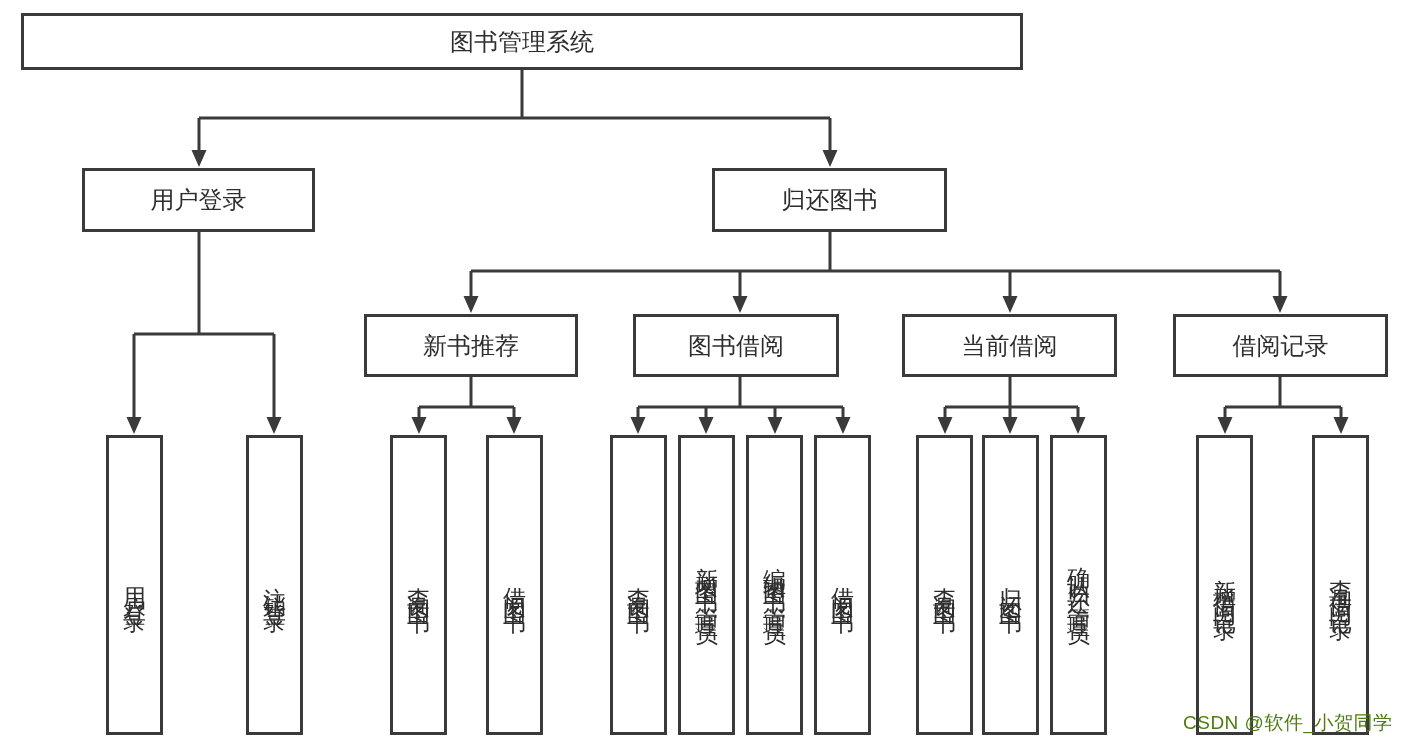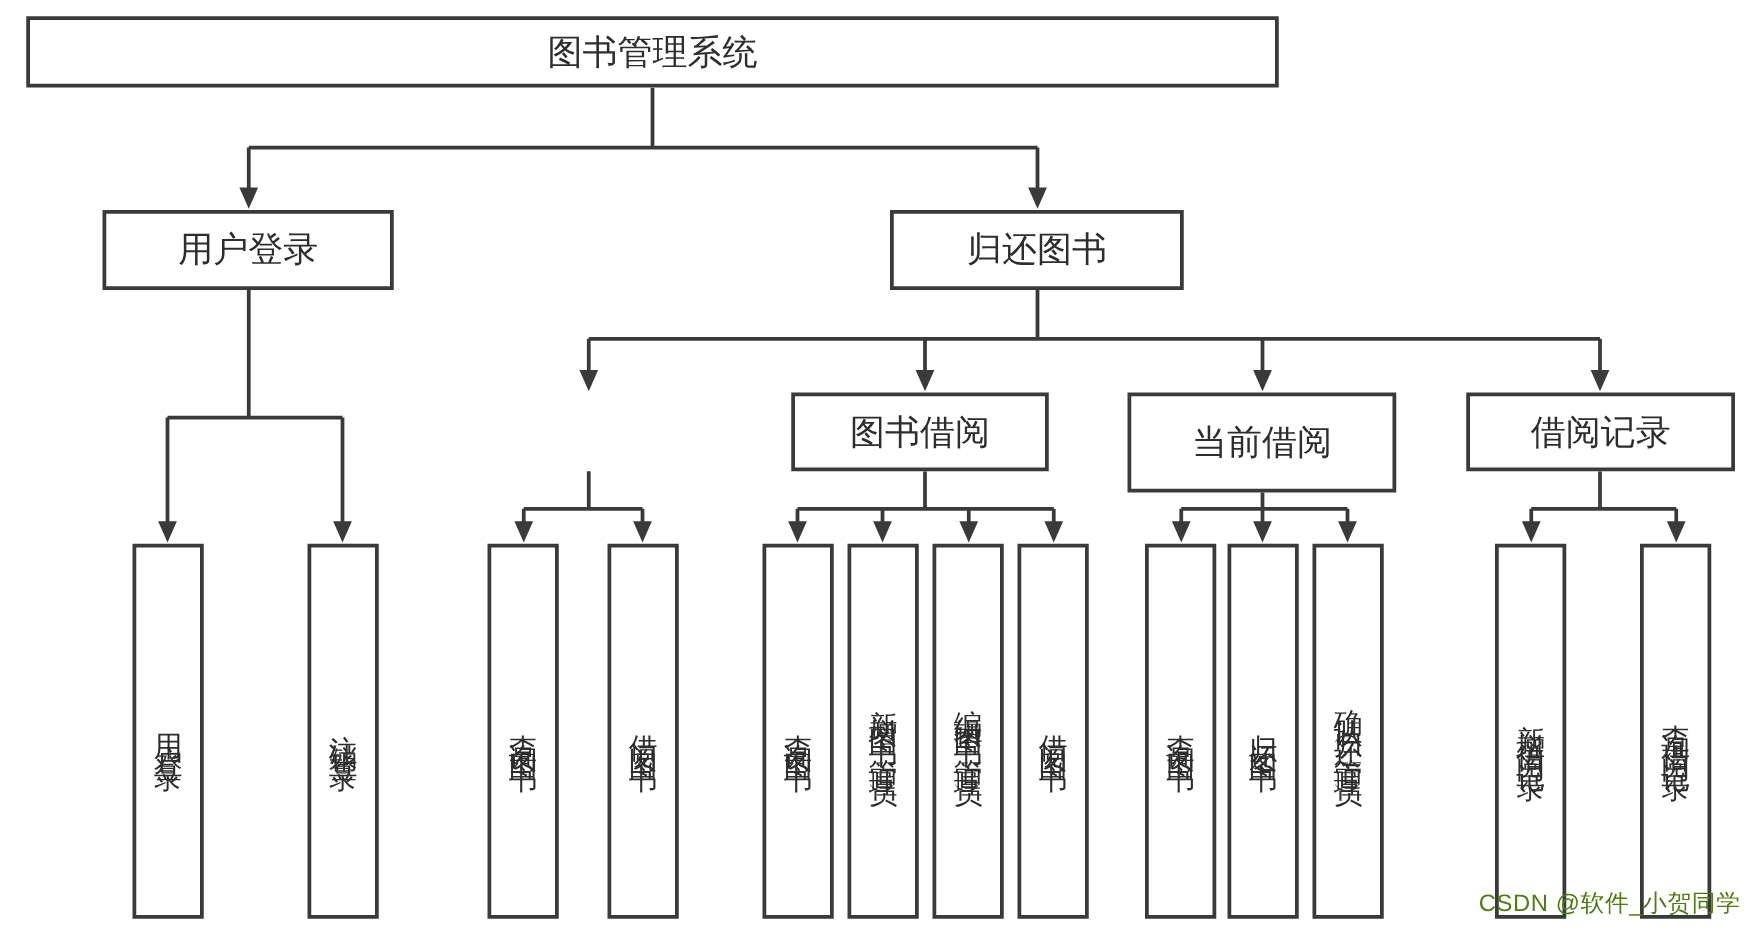--- a/index.html
+++ b/index.html
@@ -24,21 +24,21 @@
   }
   .box {
     position: absolute;
     box-sizing: border-box;
     border: 3px solid #3a3a3a;
     background: #ffffff;
     display: flex;
     align-items: center;
     justify-content: center;
     color: #2d2d2d;
-    font-size: 28px;
+    font-size: 24px;
     line-height: 1;
     white-space: nowrap;
   }
   .box.leaf {
     writing-mode: vertical-rl;
     text-orientation: mixed;
     font-size: 23px;
     letter-spacing: 8px;
     white-space: normal;
   }
@@ -75,22 +75,23 @@
          M630.5 417h15L638 434z M698.5 417h15L706 434z M767.5 417h15L775 434z M835.5 417h15L843 434z
          M937.5 417h15L945 434z M1002.5 417h15L1010 434z M1070.5 417h15L1078 434z
          M1217.5 417h15L1225 434z M1333.5 417h15L1341 434z"></path>
   </svg>
 
   <div class="box" style="left:21px; top:13px; width:1002px; height:57px;">图书管理系统</div>
 
   <div class="box" style="left:82px; top:168px; width:233px; height:64px;">用户登录</div>
   <div class="box" style="left:712px; top:168px; width:235px; height:64px;">归还图书</div>
 
+  <div class="box" style="left:364px; top:314px; width:214px; height:63px;">新书推荐</div>
   <div class="box" style="left:633px; top:314px; width:206px; height:63px;">图书借阅</div>
-  <div class="box" style="left:902px; top:314px; width:215px; height:80px;">当前借阅</div>
+  <div class="box" style="left:902px; top:314px; width:215px; height:63px;">当前借阅</div>
   <div class="box" style="left:1173px; top:314px; width:215px; height:63px;">借阅记录</div>
 
   <div class="box leaf" style="left:106px; top:435px; width:57px; height:300px;">用户登录</div>
   <div class="box leaf" style="left:246px; top:435px; width:57px; height:300px;">注销登录</div>
 
   <div class="box leaf" style="left:390px; top:435px; width:57px; height:300px;">查询图书</div>
   <div class="box leaf" style="left:486px; top:435px; width:57px; height:300px;">借阅图书</div>
 
   <div class="box leaf" style="left:610px; top:435px; width:57px; height:300px;">查询图书</div>
   <div class="box leaf" style="left:678px; top:435px; width:57px; height:300px;">新增图书（管理员）</div>

